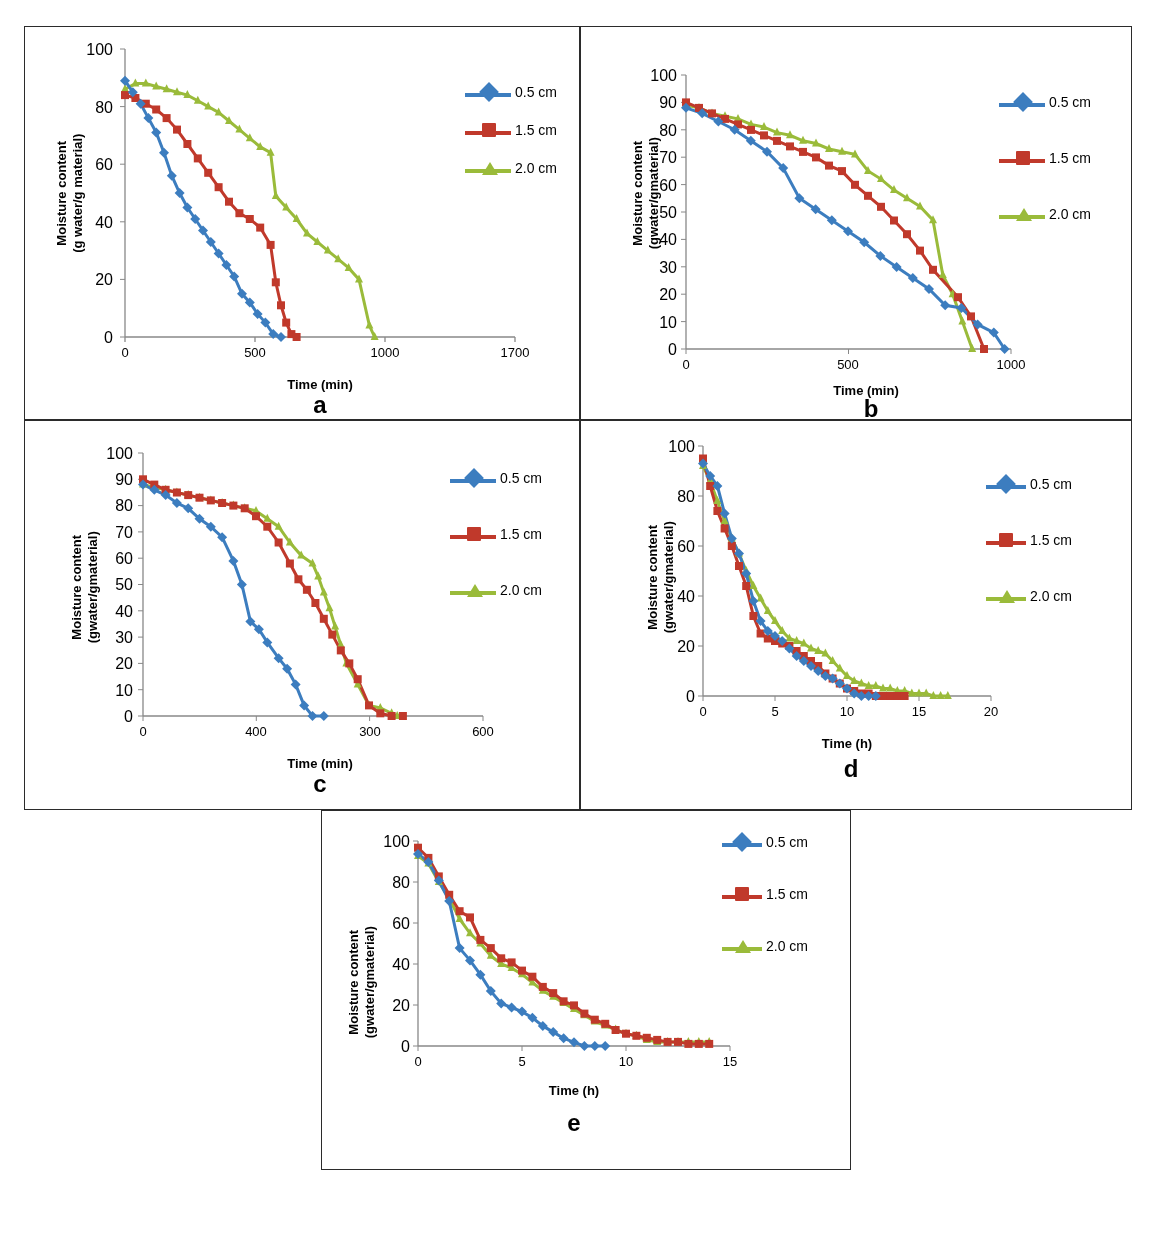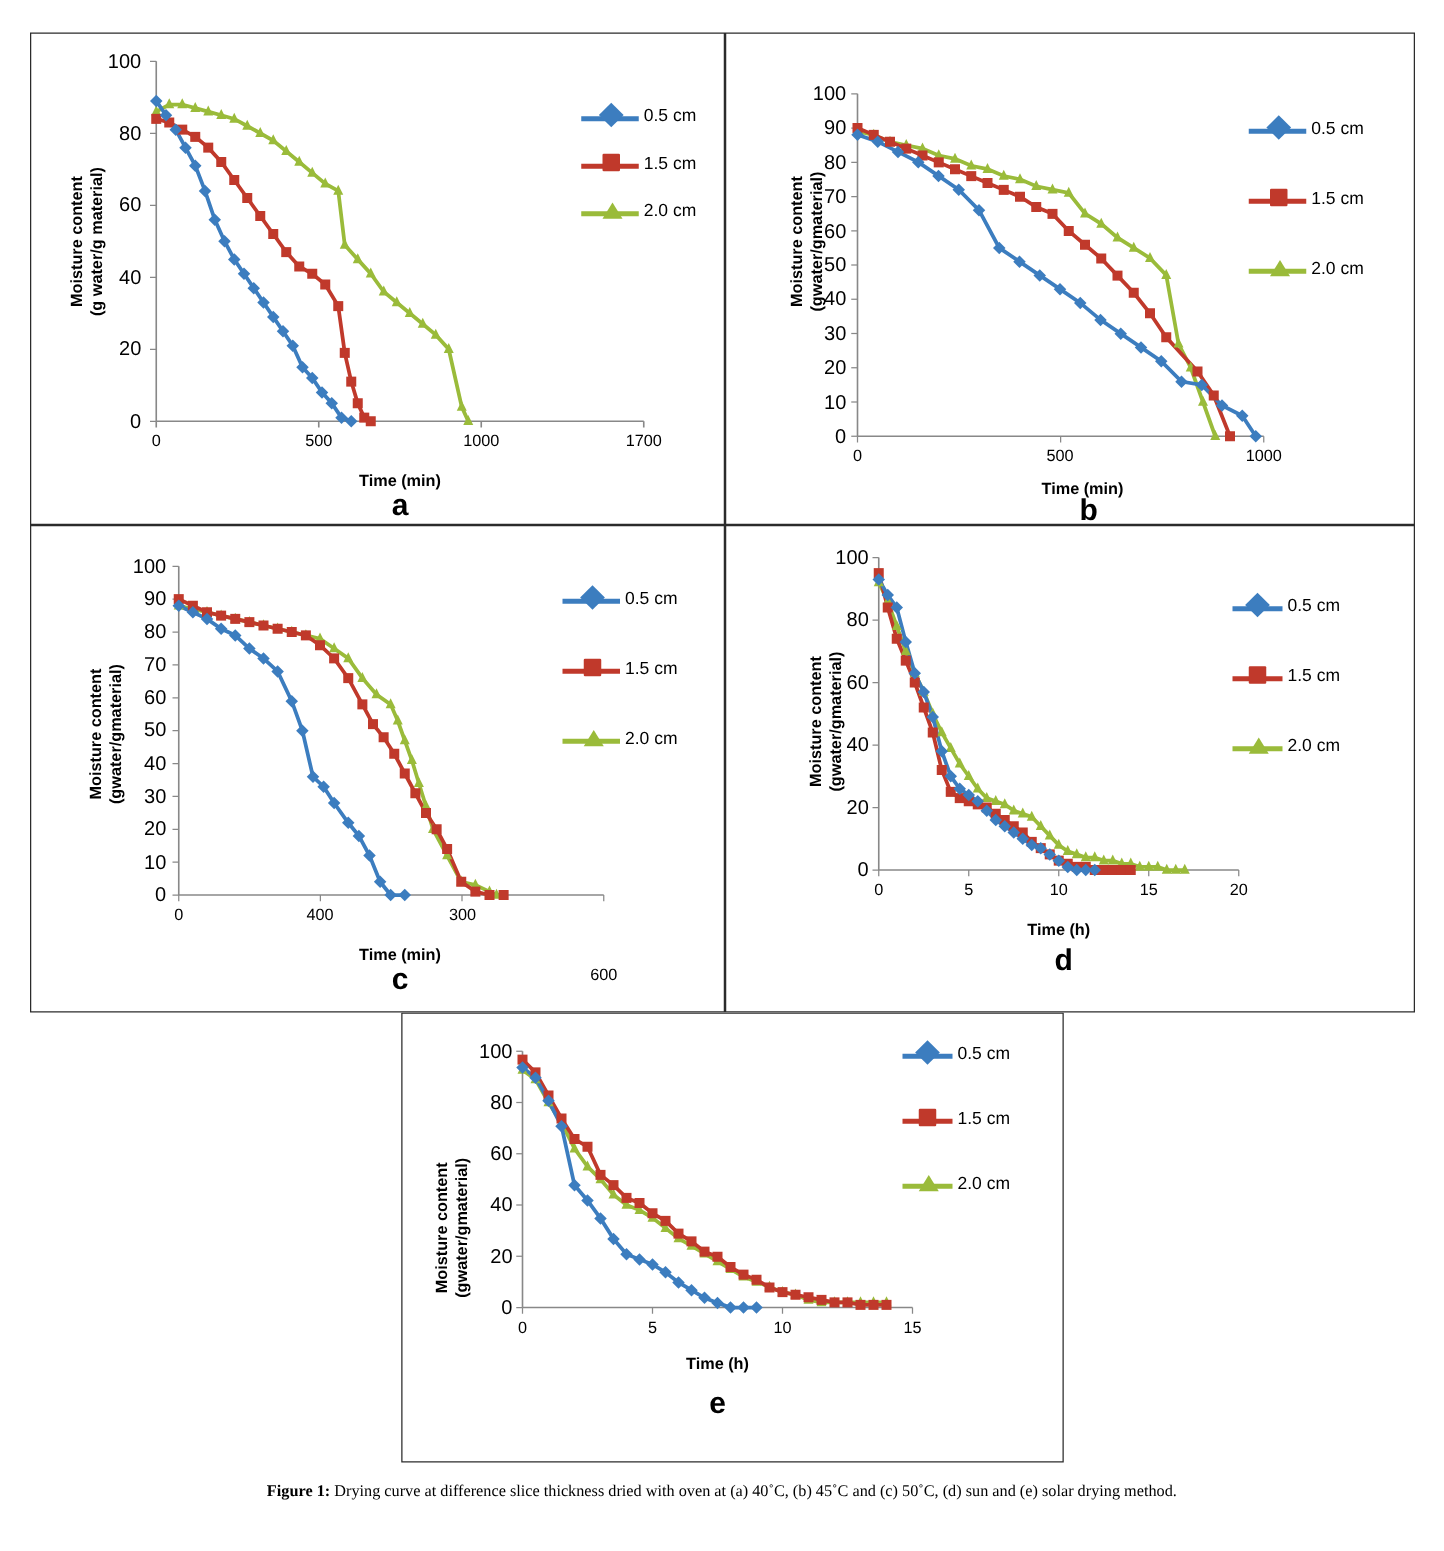--- a/index.html
+++ b/index.html
@@ -458,21 +458,21 @@
     <div class="tick-y" style="left:70px;top:182px;width:38px;">40</div>
     <div class="tick-y" style="left:70px;top:155px;width:38px;">50</div>
     <div class="tick-y" style="left:70px;top:129px;width:38px;">60</div>
     <div class="tick-y" style="left:70px;top:103px;width:38px;">70</div>
     <div class="tick-y" style="left:70px;top:76px;width:38px;">80</div>
     <div class="tick-y" style="left:70px;top:50px;width:38px;">90</div>
     <div class="tick-y" style="left:70px;top:24px;width:38px;">100</div>
     <div class="tick-x" style="left:98px;top:303px;width:40px;">0</div>
     <div class="tick-x" style="left:211px;top:303px;width:40px;">400</div>
     <div class="tick-x" style="left:325px;top:303px;width:40px;">300</div>
-    <div class="tick-x" style="left:438px;top:303px;width:40px;margin-top:48px;">600</div>
+    <div class="tick-x" style="left:438px;top:303px;width:40px;">600</div>
     <div class="xlabel" style="left:195px;top:335px;width:200px;">Time (min)</div>
     <div class="panel-letter" style="left:255px;top:349px;width:80px;">c</div>
     <div class="legend" style="left:425px;top:34px;width:120px;">
       <div class="legend-row" style="height:56px;">
         <div class="legend-line" style="background:#3C7DBF;top:24px;"></div>
         <div class="legend-mark mk-diamond" style="background:#3C7DBF;top:16px;"></div>
         <div class="legend-text" style="top:15px;">0.5 cm</div>
       </div>
       <div class="legend-row" style="height:56px;">
         <div class="legend-line" style="background:#C0392B;top:24px;"></div>
@@ -766,17 +766,14 @@
         <div class="legend-text" style="top:15px;left:44px;">1.5 cm</div>
       </div>
       <div class="legend-row" style="height:52px;">
         <div class="legend-line" style="background:#9ABB3A;top:24px;width:40px;"></div>
         <div class="legend-mark mk-tri" style="border-bottom:13px solid #9ABB3A;top:17px;left:13px;"></div>
         <div class="legend-text" style="top:15px;left:44px;">2.0 cm</div>
       </div>
     </div>
   </div>
 
-  <div class="caption">
-    <b>Figure 1:</b><span> Drying curve at difference slice thickness dried with oven at (a) 40˚C, (b) 45˚C and (c) 50˚C, (d) sun and (e) solar drying method.</span>
-  </div>
 
 </div>
 
 </body></html>

